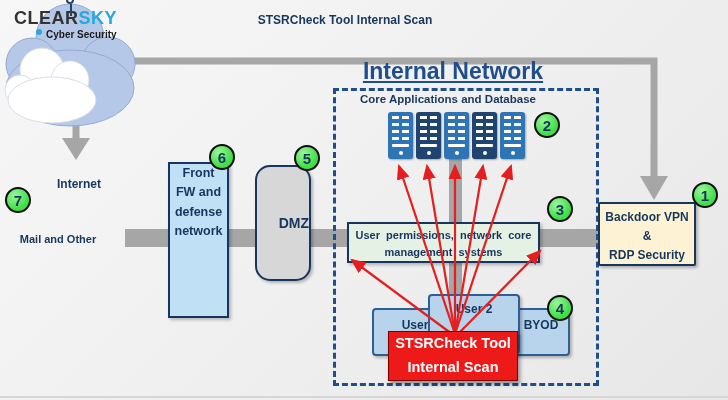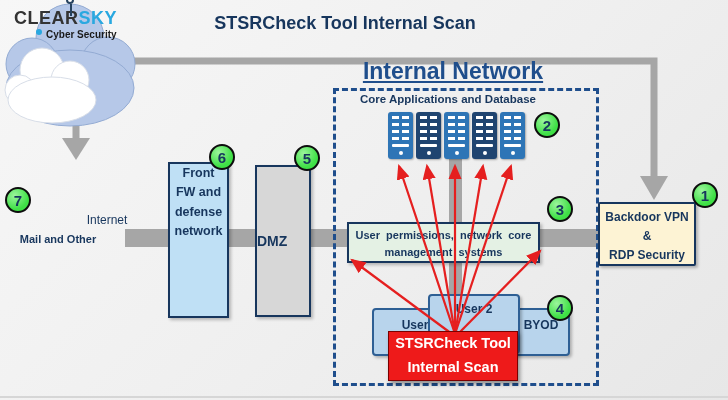--- a/index.html
+++ b/index.html
@@ -20,48 +20,48 @@
   svg.layer{position:absolute;left:0;top:0;pointer-events:none;}
   
   .logo{left:14px;top:8px;width:130px;height:44px;z-index:30;}
   .brand{font-size:18px;font-weight:bold;letter-spacing:.5px;color:#333;}
   .brand .sky{color:var(--logo-sky-blue);}
   .antenna-stem{position:absolute;left:56px;top:-4px;width:2px;height:12px;background:#26425f;}
   .antenna-ring{position:absolute;left:52px;top:-12px;width:8px;height:8px;border:2px solid #26425f;border-radius:50%;background:#fff;}
   .tagline{margin-left:22px;font-size:10px;font-weight:bold;color:#1a1a1a;display:flex;align-items:flex-start;gap:4px;}
   .tagline .dot{width:6px;height:6px;border-radius:50%;background:var(--logo-sky-blue);display:inline-block;}
   
-  .title{left:180px;top:13px;width:330px;text-align:center;font-size:18px;font-weight:bold;color:var(--navy);z-index:30;}
+  .title{left:180px;top:13px;width:330px;text-align:center;font-size:12px;font-weight:bold;color:var(--navy);z-index:30;}
   
   .in-label{left:320px;top:58px;width:266px;text-align:center;font-size:23px;font-weight:bold;color:var(--diagram-blue);text-decoration:underline;z-index:12;}
   .in-box{left:333px;top:88px;width:266px;height:298px;border:3px dashed var(--diagram-blue);z-index:5;background:transparent;}
   .core-label{left:333px;top:93px;width:230px;text-align:center;font-size:11.5px;font-weight:bold;color:var(--navy);z-index:12;}
   
   .servers{left:388px;top:112px;width:140px;height:47px;display:flex;gap:3px;z-index:12;}
   .server{width:25px;height:47px;border-radius:3px;padding-top:4px;box-shadow:1px 1px 2px rgba(0,0,0,.3);}
   .server:nth-child(odd){--sc:var(--server-mid);background:var(--sc);}
   .server:nth-child(even){--sc:var(--server-dark);background:var(--sc);}
   .srows{position:relative;height:26px;margin:0 4px;background-image:repeating-linear-gradient(to bottom,#fff 0 3px,transparent 3px 7px);}
   .srows::after{content:"";position:absolute;left:44%;top:0;width:12%;height:100%;background:var(--sc);}
   .swide{height:3px;margin:2px 4px 0;background:#fff;border-radius:1px;}
   .sdot{width:4px;height:4px;margin:4px auto 0;background:#fff;border-radius:50%;}
   
   .node{border:2px solid var(--navy);color:var(--navy);font-weight:bold;text-align:center;box-shadow:2px 2px 3px rgba(0,0,0,.25);}
   .fw{left:168px;top:162px;width:61px;height:156px;background:var(--box-light-blue);font-size:12.5px;line-height:1.55;display:flex;flex-direction:column;z-index:10;}
-  .dmz{left:255px;top:165px;width:56px;height:152px;background:var(--box-gray);font-size:14px;display:flex;align-items:center;justify-content:flex-start;z-index:10;}
+  .dmz{left:255px;top:165px;width:56px;height:116px;background:var(--box-gray);font-size:14px;display:flex;align-items:center;justify-content:flex-end;z-index:10;border-radius:15px;}
   .uperm{left:347px;top:222px;width:193px;height:41px;background:var(--box-mint);font-size:11px;line-height:1.55;padding-top:3px;word-spacing:3px;z-index:10;}
   .backdoor{left:598px;top:202px;width:98px;height:64px;background:var(--box-cream);font-size:12px;line-height:1.6;padding-top:4px;border-radius:2px;z-index:10;}
   .ubox{background:var(--user-box-blue);border:2px solid #2e5f94;border-radius:4px;color:var(--navy);font-weight:bold;font-size:12px;text-align:center;padding-top:8px;box-shadow:2px 2px 3px rgba(0,0,0,.25);position:absolute;}
   .user1{left:372px;top:308px;width:96px;height:48px;z-index:8;}
   .user2{left:428px;top:294px;width:92px;height:60px;z-index:9;padding-top:6px;}
   .byod{left:452px;top:308px;width:118px;height:48px;z-index:8;padding-left:60px;}
   .scanbox{left:388px;top:331px;width:130px;height:50px;background:#ee1a1a;border:1px solid #7a0000;color:#fff;font-weight:bold;font-size:14.5px;text-align:center;line-height:1.65;box-shadow:2px 3px 4px rgba(0,0,0,.4);z-index:22;}
   
   .cloud-wrap{left:5px;top:158px;width:142px;height:138px;z-index:7;}
-  .cloud-label{left:67px;top:177px;width:80px;text-align:center;font-size:12px;font-weight:normal;color:var(--navy);z-index:9;margin-top:36px;}
+  .cloud-label{left:39px;top:177px;width:80px;text-align:center;font-size:12px;font-weight:bold;color:var(--navy);z-index:9;}
   .cloud-inner-label{left:14px;top:232px;width:88px;text-align:center;font-size:11px;font-weight:bold;color:var(--navy);line-height:1.35;z-index:9;}
   
   .badge{position:absolute;width:26px;height:26px;border-radius:50%;
     background:radial-gradient(circle at 35% 30%,#9cf59c,var(--badge-green) 65%);
     border:2px solid #0d0d0d;color:var(--navy);font-weight:bold;font-size:15px;
     display:flex;align-items:center;justify-content:center;z-index:28;}
   
   .gray-fill{fill:var(--gray-line);}
   .gray-stroke{stroke:var(--gray-line);fill:none;}
   .red-line{stroke:var(--red);stroke-width:2.2;fill:none;}

